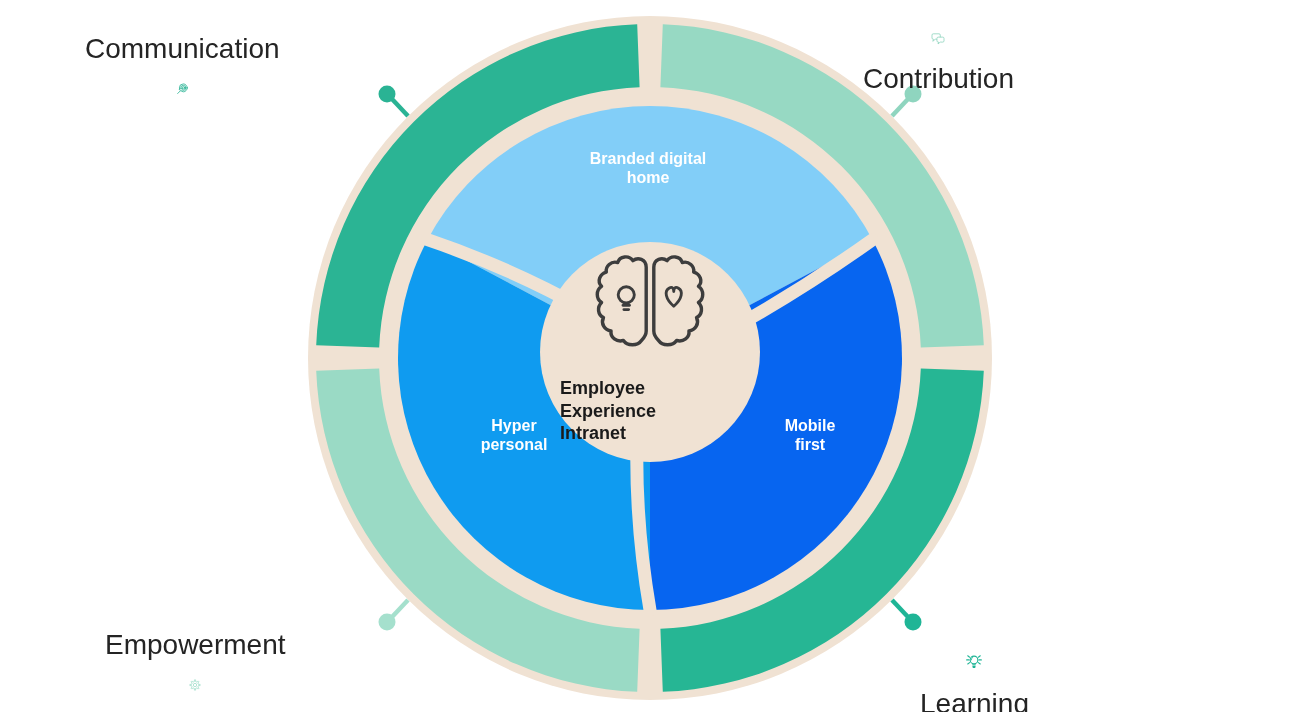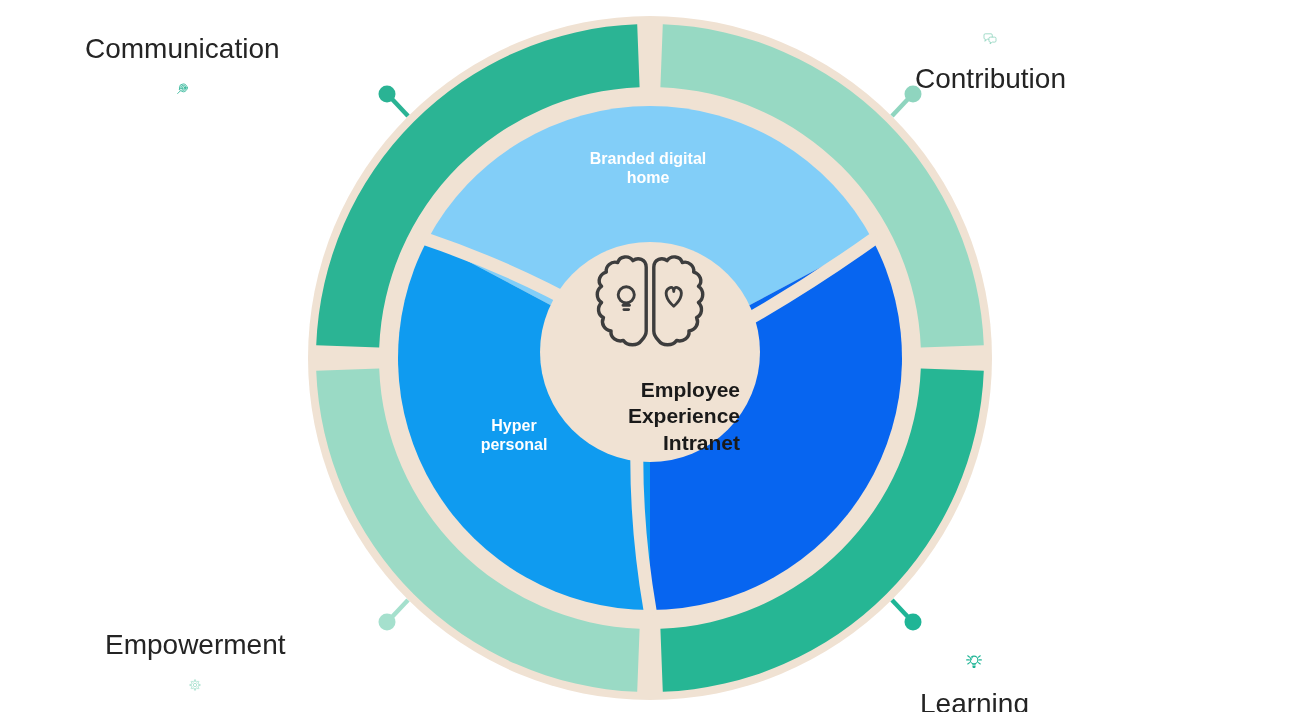--- a/index.html
+++ b/index.html
@@ -6,24 +6,24 @@
   body{width:1290px;height:712px;font-family:"Liberation Sans",sans-serif;}
   .stage{position:relative;width:1290px;height:712px;overflow:hidden;background:#ffffff;}
   .diagram-svg{position:absolute;left:0;top:0;}
   .callout{position:absolute;display:flex;align-items:center;gap:18px;flex-direction:column;}
   .callout-label{font-size:28px;color:#242424;white-space:nowrap;}
   .wedge-label{position:absolute;color:#ffffff;font-weight:bold;font-size:16px;line-height:1.16;
                text-align:center;white-space:pre-line;}
   #wl-branded{left:518px;top:150px;width:260px;}
   #wl-hyper{left:414px;top:417px;width:200px;}
   #wl-mobile{left:710px;top:417px;width:200px;}
-  .center-label{position:absolute;left:560px;top:377px;width:180px;text-align:right;
-                font-weight:bold;font-size:21px;line-height:1.25;color:#1a1a1a;white-space:pre-line;}
+  .center-label{position:absolute;left:560px;top:377px;width:180px;text-align:left;
+                font-weight:bold;font-size:18px;line-height:1.25;color:#1a1a1a;white-space:pre-line;}
   #co-communication{left:85px;top:33px;height:62px;}
-  #co-contribution{left:915px;top:33px;height:62px;}
+  #co-contribution{left:863px;top:33px;height:62px;}
   #co-empowerment{left:105px;top:629px;height:62px;}
   #co-learning{left:920px;top:652px;height:68px;}
 </style>
 </head>
 <body>
 
 <div class="stage">
 
   <svg class="diagram-svg" width="1290" height="712" viewBox="0 0 1290 712">
 
@@ -73,20 +73,22 @@
       <circle cx="387" cy="622" r="8.5" fill="#A5E0CD"></circle>
     </g>
     <g>
       <line x1="892" y1="600" x2="908" y2="617" stroke-width="4.5" stroke="#1FB596"></line>
       <circle cx="913" cy="622" r="8.5" fill="#1FB596"></circle>
     </g>
   </svg>
 
   <div class="wedge-label" id="wl-branded">Branded digital
 home</div>
+  <div class="wedge-label" id="wl-mobile">Mobile
+first</div>
   <div class="wedge-label" id="wl-hyper">Hyper
 personal</div>
 
   <div class="center-label">Employee
 Experience
 Intranet</div>
 
   <div class="callout" id="co-communication">
     <span class="callout-label">Communication</span>
     <svg width="62" height="64" viewBox="0 0 62 64">

